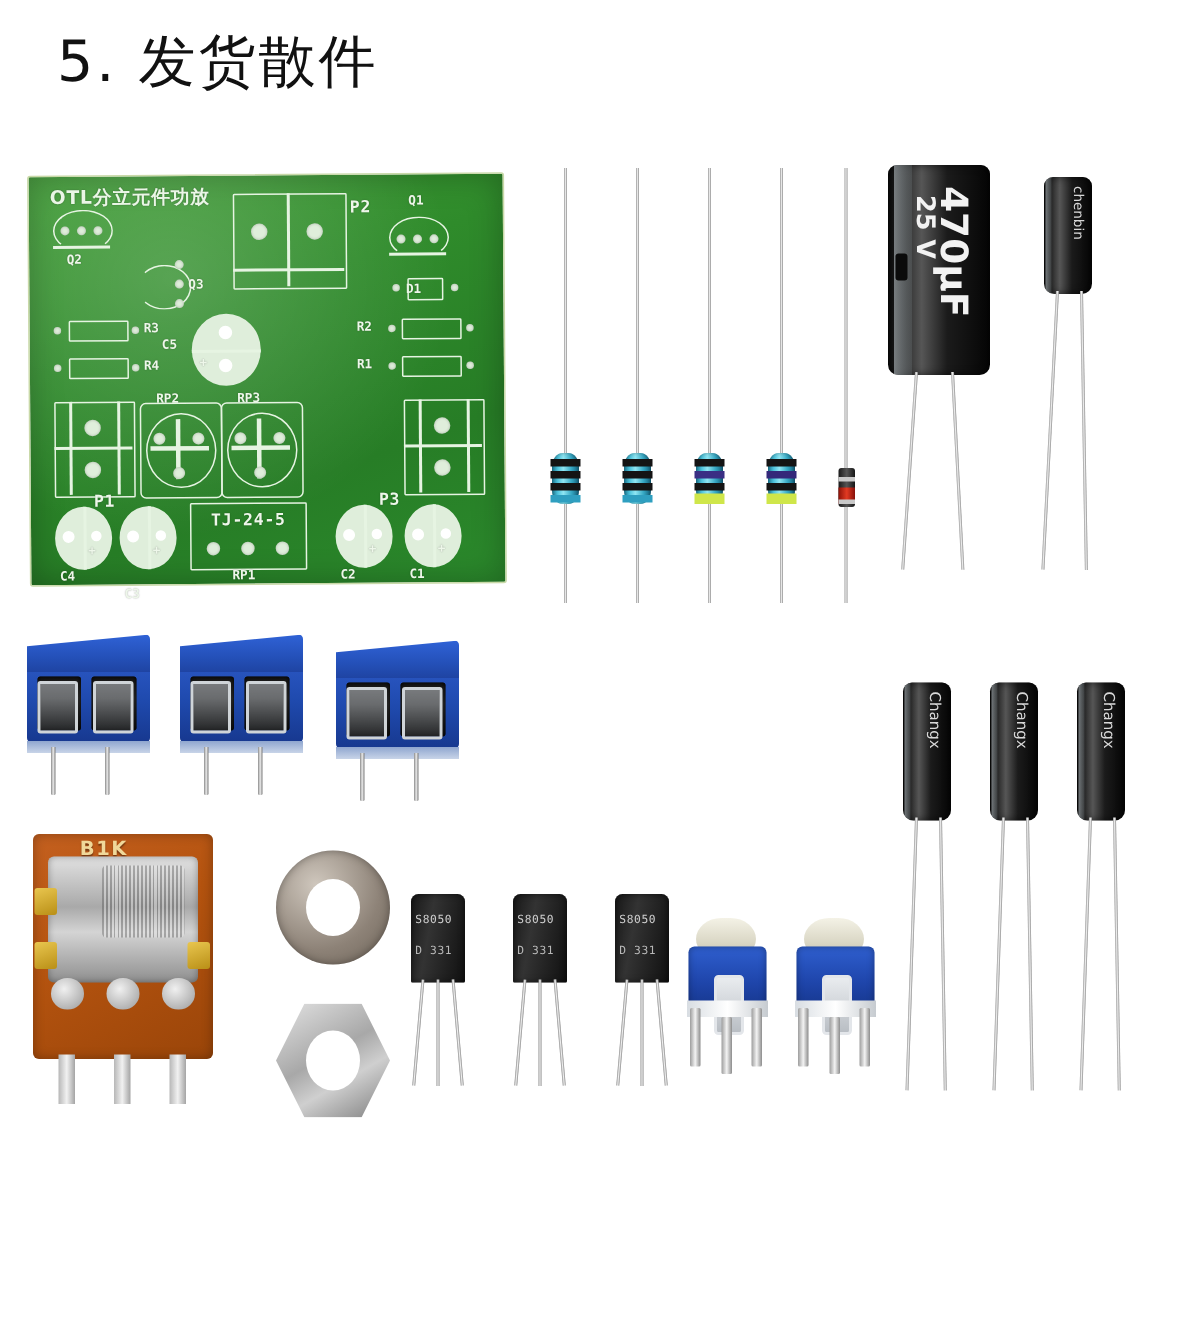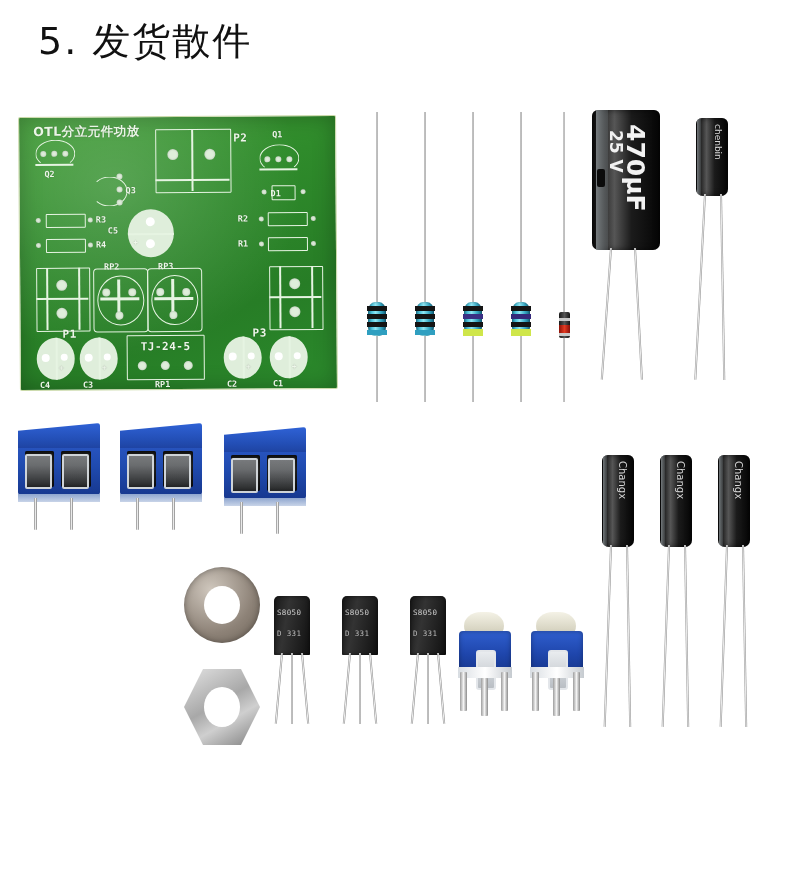--- a/index.html
+++ b/index.html
@@ -264,21 +264,21 @@
     <div class="silk" style="left:38px;top:245px;">+</div>
     <div class="silk" style="left:19px;top:262px;">C4</div>
     <div class="silk big" style="left:42px;top:210px;">P1</div>
 
     <div class="capcirc" style="left:59px;top:220px;width:38px;height:42px;">
       <div class="hole" style="left:5px;top:16px;width:8px;height:8px;"></div>
       <div class="hole" style="left:24px;top:16px;width:7px;height:7px;"></div>
     </div>
     <div class="silkline" style="left:78px;top:220px;width:1.6px;height:42px;"></div>
     <div class="silk" style="left:81px;top:245px;">+</div>
-    <div class="silk" style="left:62px;top:262px;">C3</div>
+    <div class="silk" style="left:62px;top:274px;">C3</div>
 
     <div class="outline" style="left:106px;top:218px;width:76px;height:43px;"></div>
     <div class="silk big" style="left:120px;top:223px;">TJ-24-5</div>
     <div class="pad" style="left:117px;top:244px;width:9px;height:9px;"></div>
     <div class="pad" style="left:140px;top:244px;width:9px;height:9px;"></div>
     <div class="pad" style="left:163px;top:244px;width:9px;height:9px;"></div>
     <div class="silk" style="left:134px;top:262px;">RP1</div>
 
     <div class="capcirc" style="left:203px;top:220px;width:38px;height:42px;">
       <div class="hole" style="left:5px;top:16px;width:8px;height:8px;"></div>
@@ -422,20 +422,35 @@
     <div class="body"></div>
     <div class="hole" style="left:8%;"></div>
     <div class="hole" style="left:53%;"></div>
     <div class="clamp" style="left:9%;top:38%;width:28%;height:38%;"></div>
     <div class="clamp" style="left:54%;top:38%;width:28%;height:38%;"></div>
     <div class="base"></div>
     <div class="pin" style="left:20%;top:92%;height:38%;"></div>
     <div class="pin" style="left:64%;top:92%;height:38%;"></div>
   </div>
 
+  <div class="part pot" style="left:22px;top:556px;width:120px;height:150px;">
+    <div class="board"></div>
+    <div class="label">B1K</div>
+    <div class="bodymetal"></div>
+    <div class="shaft"></div>
+    <div class="tab" style="left:1%;top:24%;"></div>
+    <div class="tab" style="left:1%;top:48%;"></div>
+    <div class="tab" style="left:86%;top:48%;"></div>
+    <div class="lug" style="left:10%;top:64%;"></div>
+    <div class="lug" style="left:41%;top:64%;"></div>
+    <div class="lug" style="left:72%;top:64%;"></div>
+    <div class="leg" style="left:14%;"></div>
+    <div class="leg" style="left:45%;"></div>
+    <div class="leg" style="left:76%;"></div>
+  </div>
 
   <div class="washer" style="left:184px;top:567px;width:76px;height:76px;">
     <div class="bore" style="left:20px;top:19px;width:36px;height:38px;"></div>
   </div>
   <div class="nut" style="left:184px;top:669px;width:76px;height:76px;">
     <div class="bore" style="left:20px;top:18px;width:36px;height:40px;"></div>
   </div>
 
   <div class="part to92" style="left:274px;top:596px;width:36px;height:128px;">
     <div class="body"></div>

